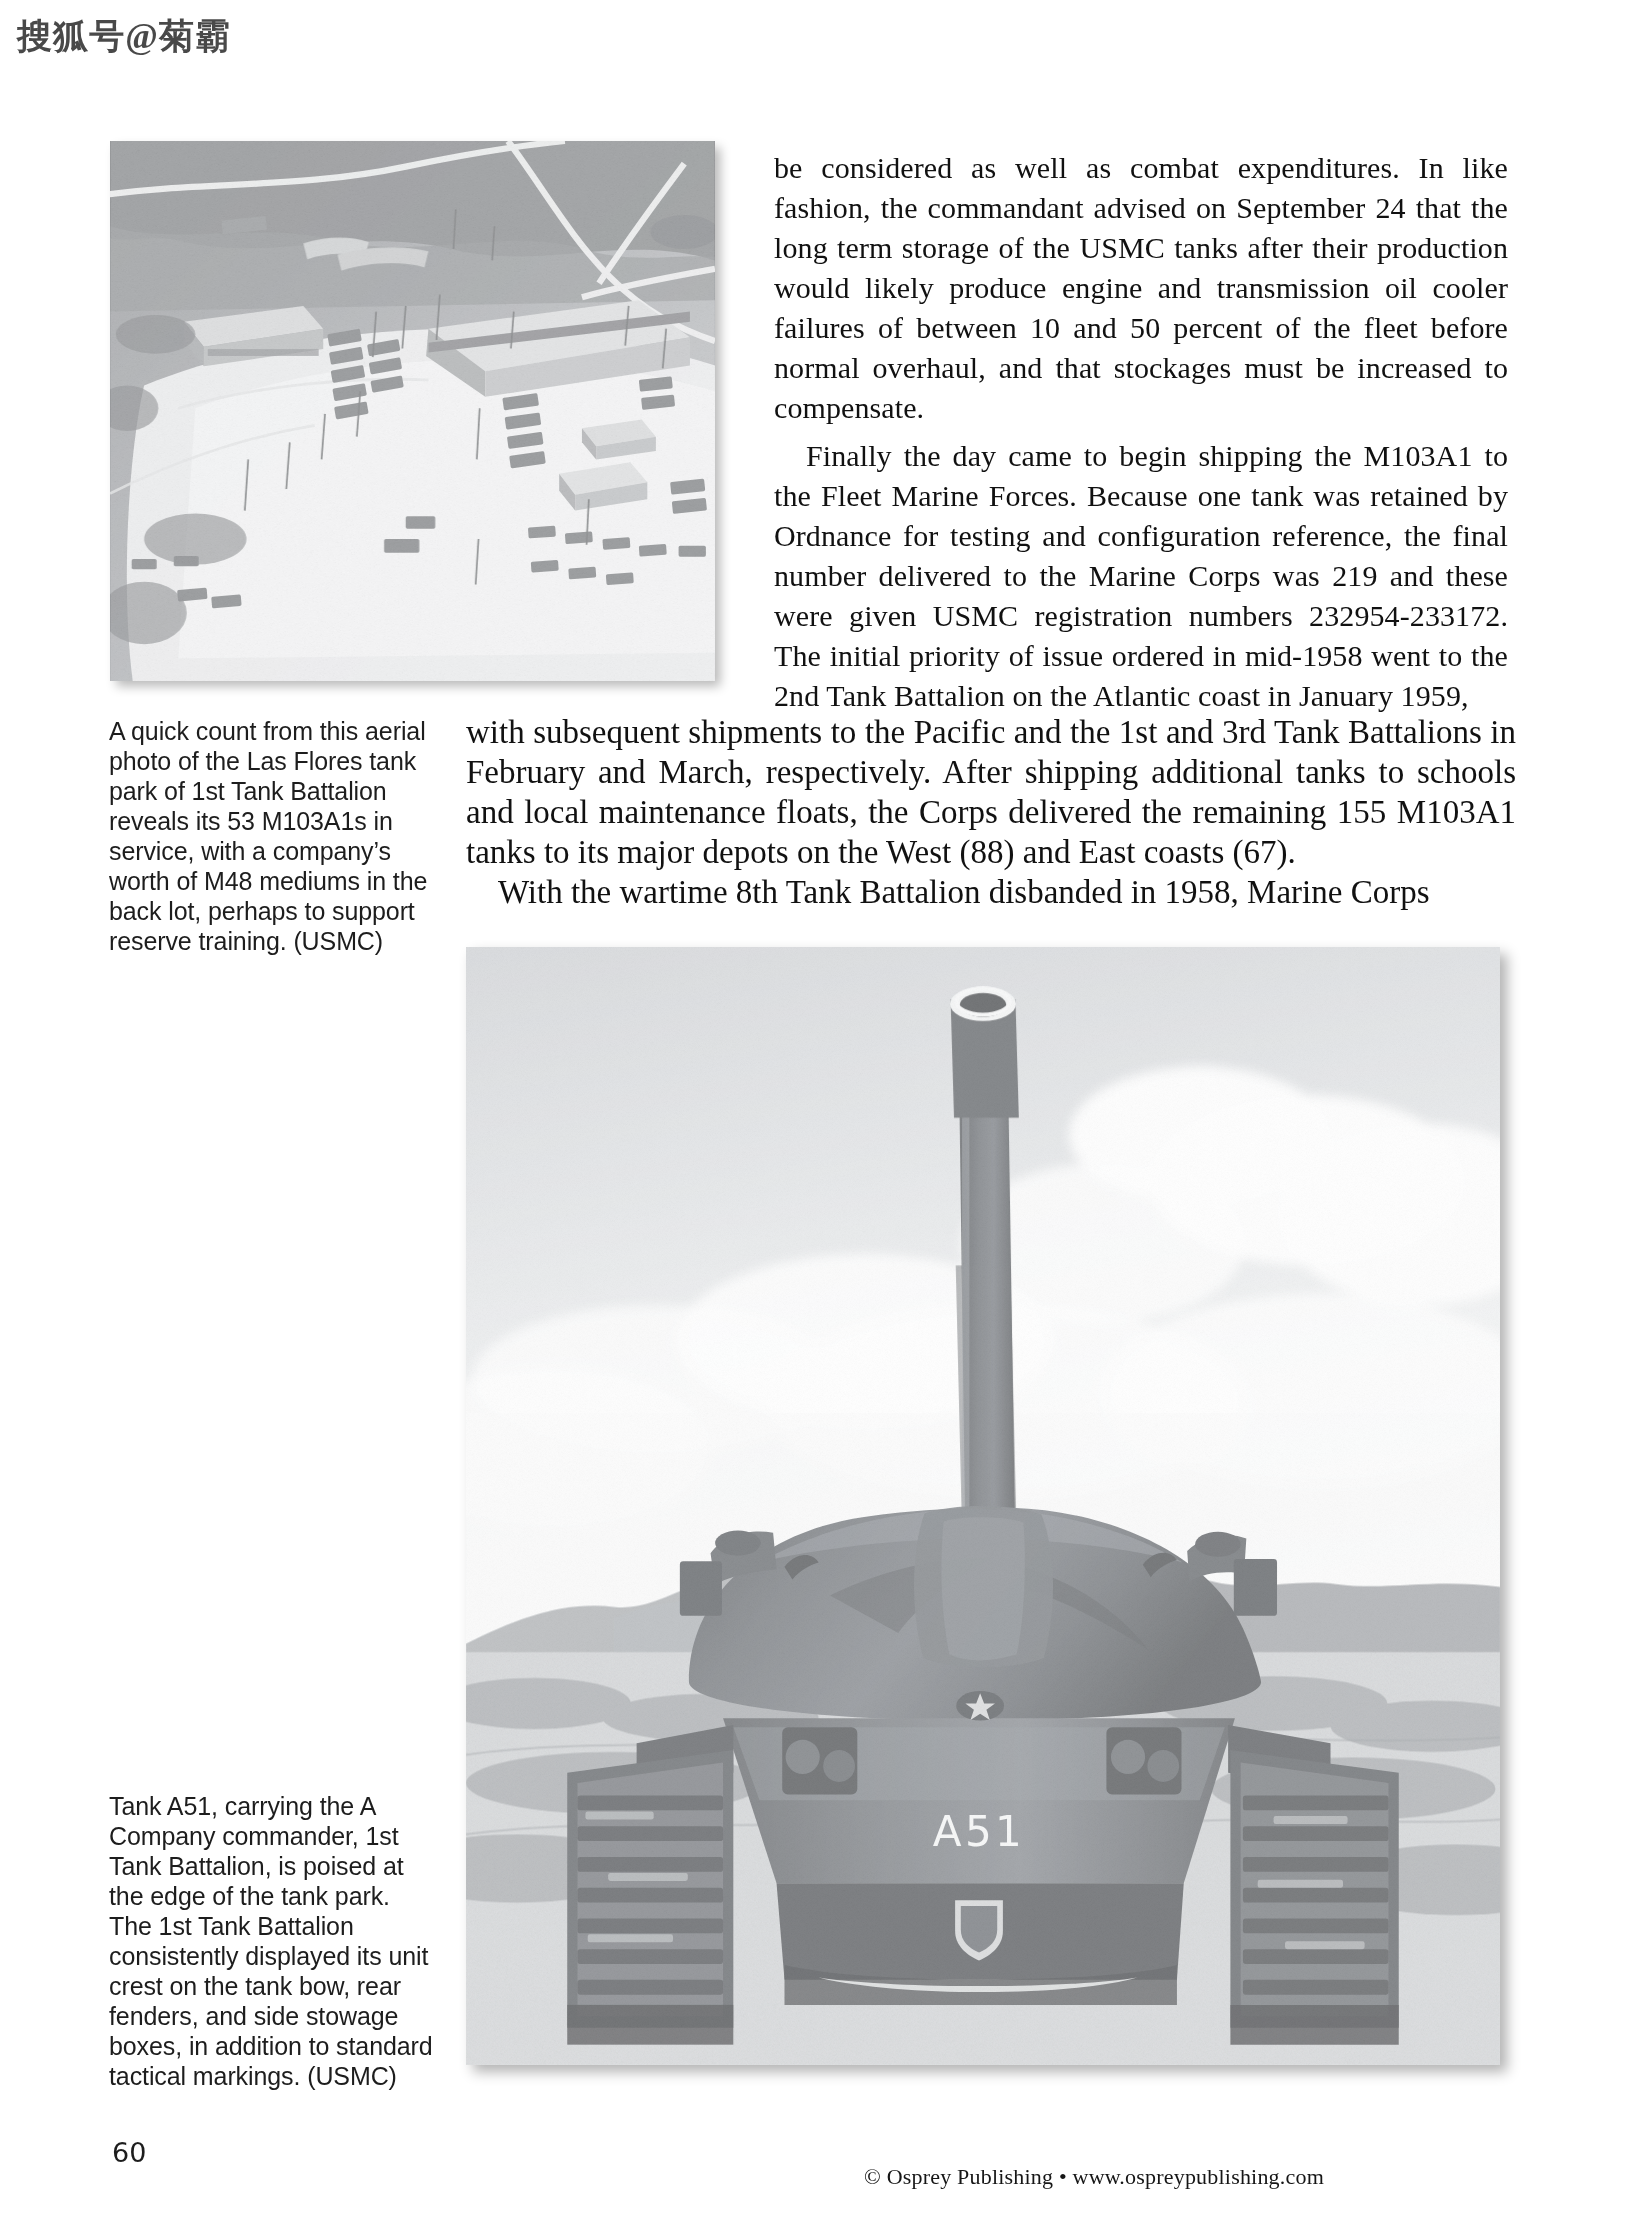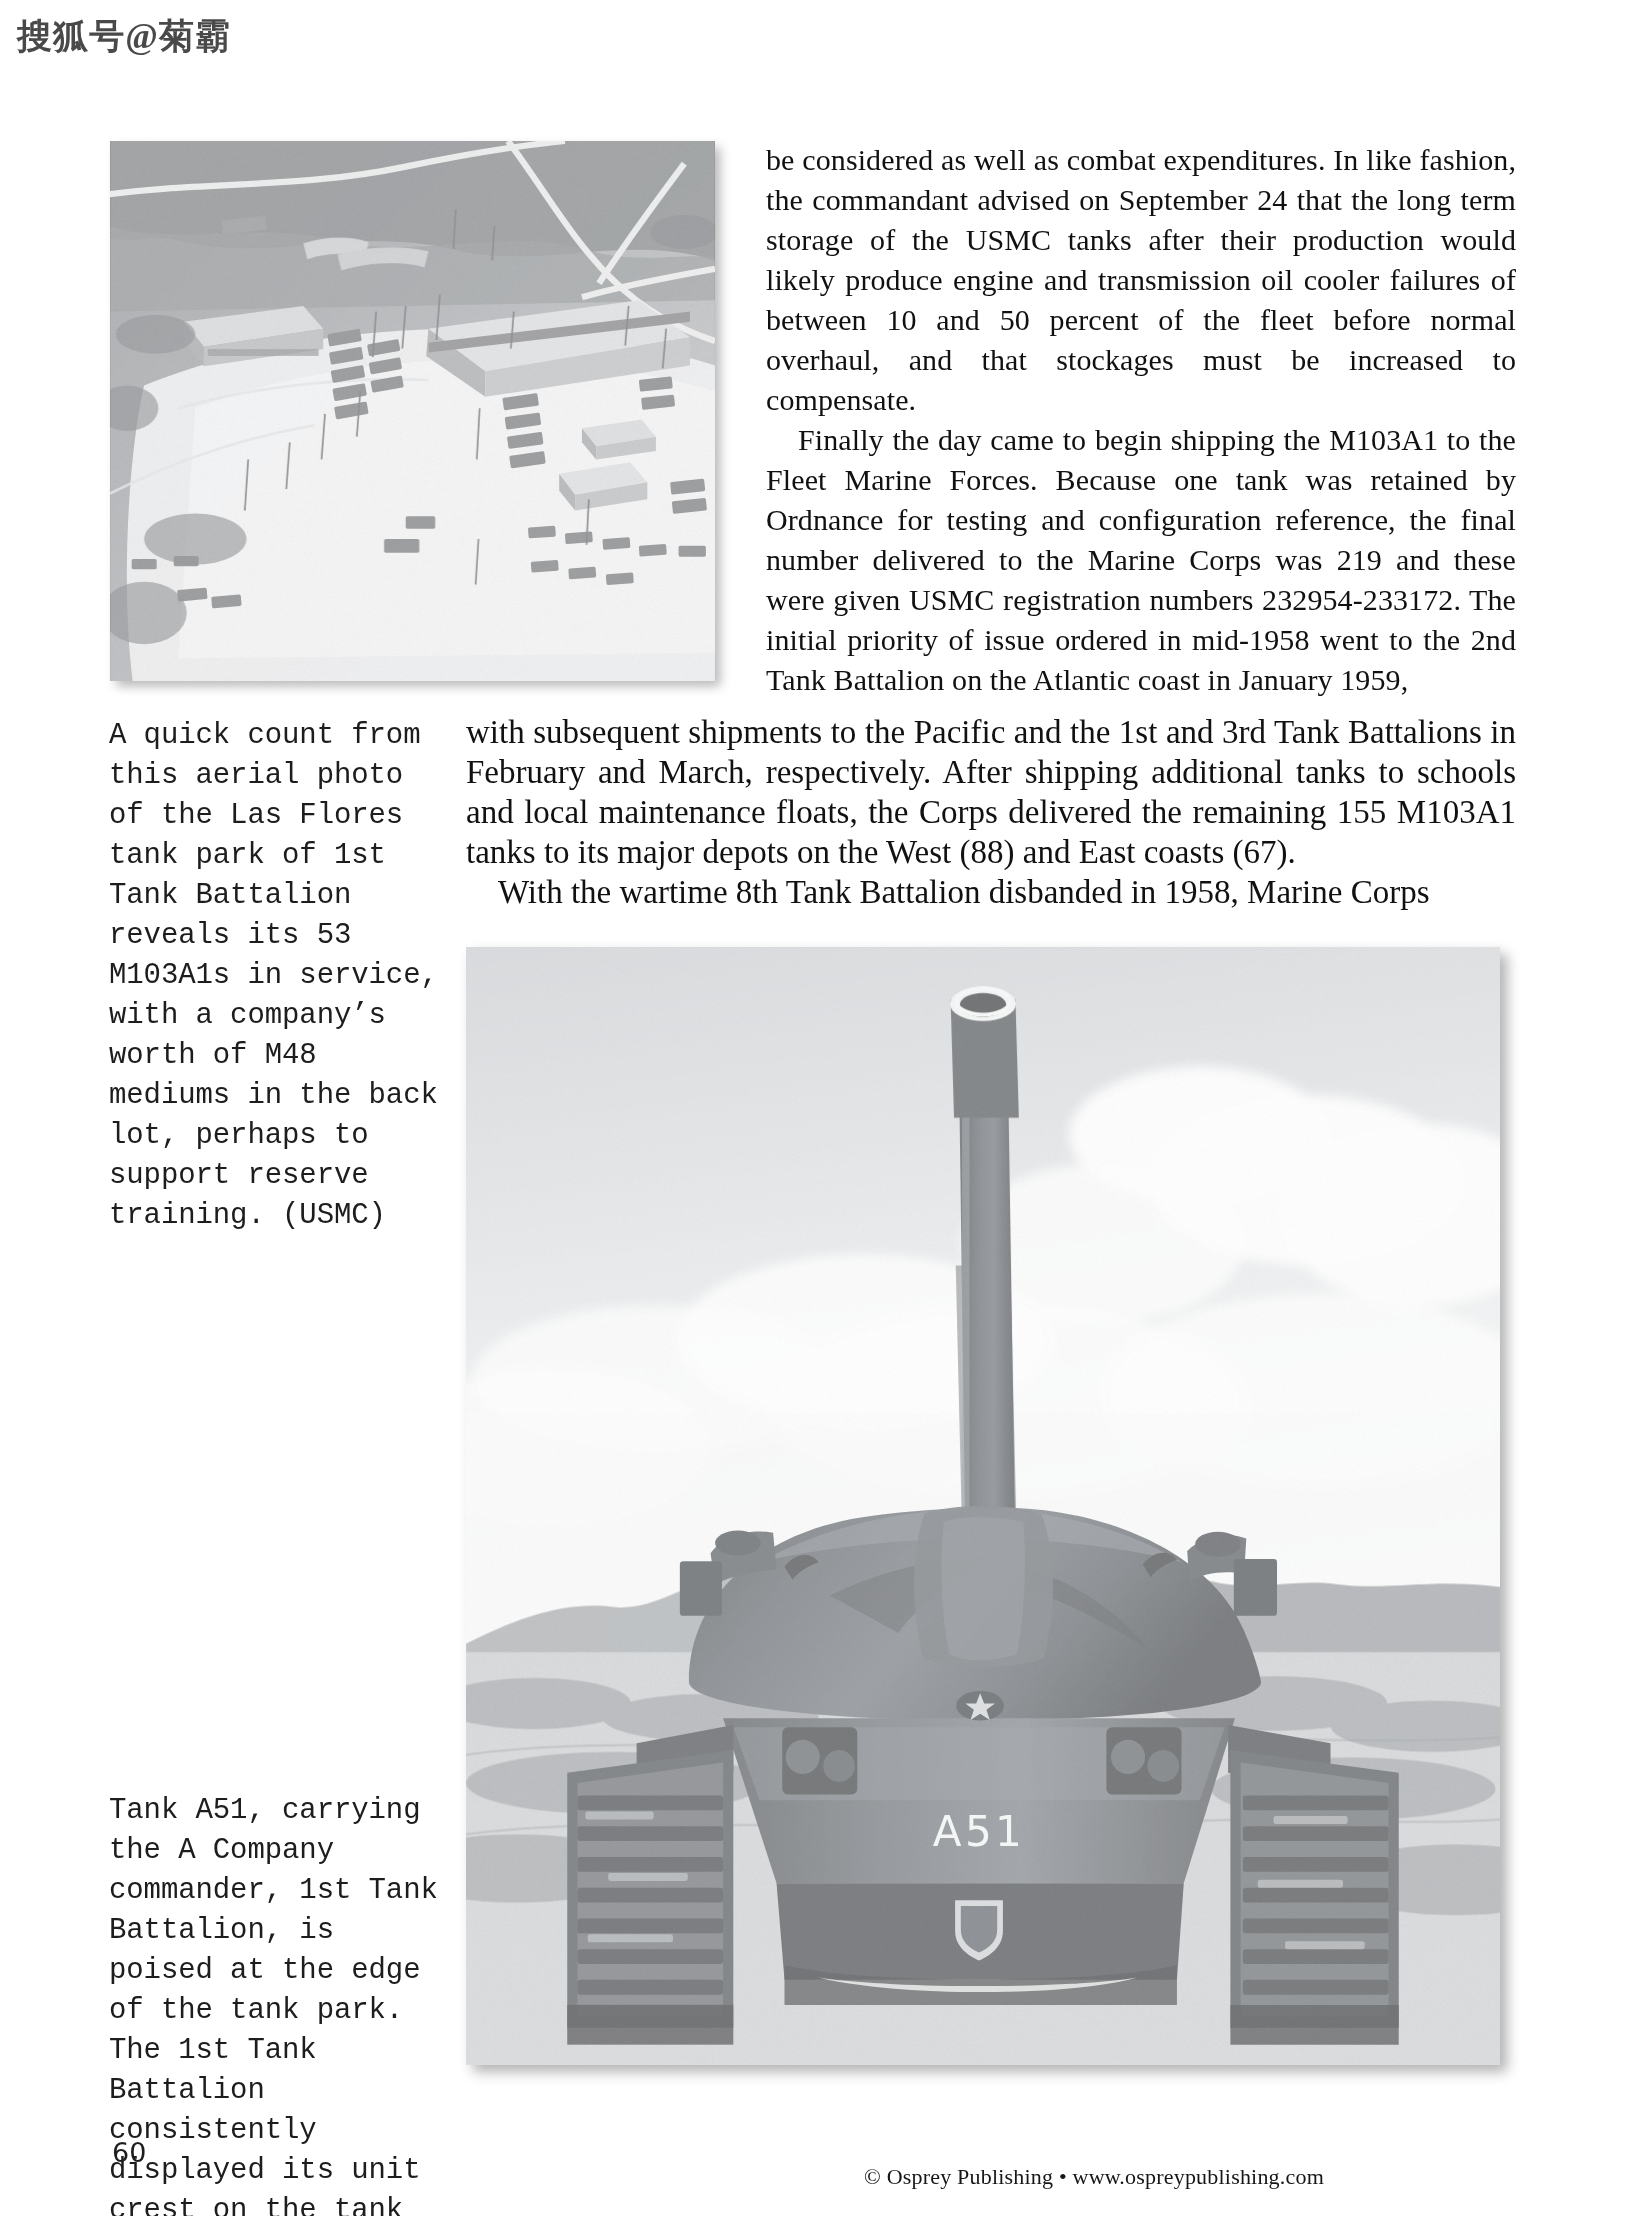--- a/index.html
+++ b/index.html
@@ -49,21 +49,21 @@
     left: 766px;
     top: 140px;
     width: 750px;
     font-size: 30px;
     line-height: 40px;
     text-align: justify;
     text-justify: inter-word;
     color: #111;
     letter-spacing: 0.1px;
   }
-  #col-text p { margin: 0; }
+  #col-text p { margin: 8px; }
   #col-text p.indent { text-indent: 32px; }
 
   
   #full-text {
     position: absolute;
     left: 466px;
     top: 712px;
     width: 1050px;
     font-size: 33px;
     line-height: 40px;
@@ -72,23 +72,23 @@
     color: #111;
   }
   #full-text p { margin: 0; }
   #full-text p.indent { text-indent: 32px; }
 
   
   .caption {
     position: absolute;
     left: 109px;
     width: 330px;
-    font-family: Liberation Mono, monospace;
-    font-size: 29px;
-    line-height: 40px;
+    font-family: Liberation Sans, sans-serif;
+    font-size: 25px;
+    line-height: 30px;
     color: #1d1d1d;
     letter-spacing: -0.1px;
   }
   #caption-aerial { top: 716px; }
   #caption-tank   { top: 1791px; }
 
   
   #tank-figure {
     position: absolute;
     left: 466px;

